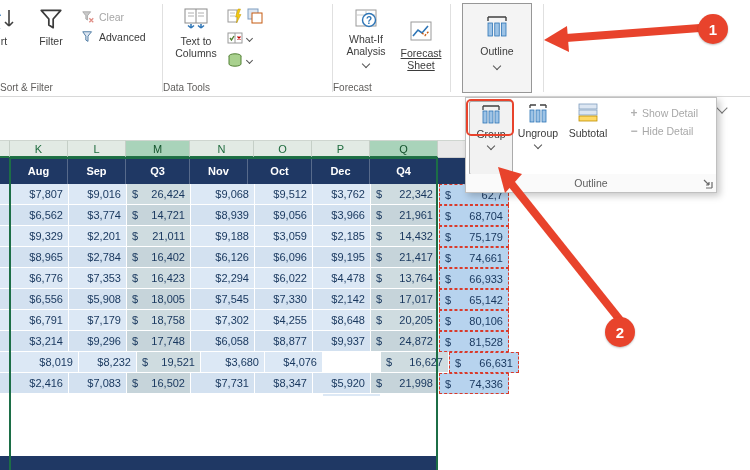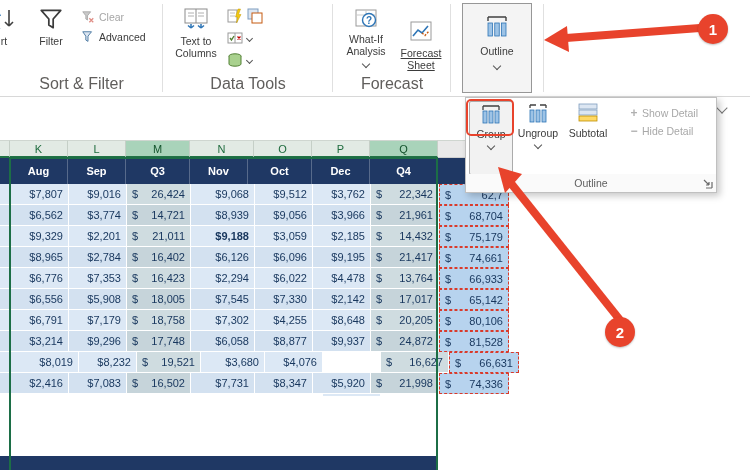--- a/index.html
+++ b/index.html
@@ -5,22 +5,22 @@
   * { margin:0; padding:0; box-sizing:border-box; }
   html,body { width:750px; height:470px; overflow:hidden; background:#fff;
     font-family:"Liberation Sans","DejaVu Sans",sans-serif; }
   .screen { position:relative; width:750px; height:470px; background:#fff; overflow:hidden; }
 
   
   .ribbon { position:absolute; top:0; left:0; width:750px; height:97px; background:#fff;
     border-bottom:1px solid #d8d8d8; z-index:10; }
   .rgroup { position:absolute; top:0; height:96px; }
   .rgroup .gdiv { position:absolute; right:0; top:4px; height:88px; border-right:1px solid #e0e0e0; }
-  .glabel { position:absolute; bottom:3px; left:0; right:0; text-align:center;
-    font-size:16px; color:#605e5c; }
+  .glabel { position:absolute; bottom:3px; left:0; right:0; 
+    font-size:10px; color:#605e5c; }
   .bigbtn { position:absolute; display:flex; flex-direction:column; align-items:center;
     font-size:10.5px; color:#3b3b3b; text-align:center; line-height:1.18; }
   .bigbtn .lbl { margin-top:3px; }
   .smallbtn { display:flex; align-items:center; gap:4px; height:20px; font-size:10.5px;
     color:#3b3b3b; padding:0 3px; }
   .smallbtn.disabled { color:#a6a6a6; }
   .chev { display:inline-block; width:6px; height:6px; border-right:1.4px solid #555;
     border-bottom:1.4px solid #555; transform:rotate(45deg); margin-top:-3px; }
   .chev.sm { width:5px; height:5px; }
   .iconrow { display:flex; align-items:center; gap:4px; height:22px; }
@@ -295,21 +295,21 @@
         </div>
       </div>
       <div class="grow">
         <div class="cell bodd" style="width: 10px;"></div>
         <div class="cell bodd" style="width: 58px;">$9,329</div>
         <div class="cell bodd" style="width: 58px;">$2,201</div>
         <div class="cell acc bodd colsel" style="width: 64px;">
           <span>$</span>
           <span>21,011</span>
         </div>
-        <div class="cell bodd" style="width: 64px; font-weight: bold;">$9,188</div>
+        <div class="cell bodd" style="width: 64px;">$9,188</div>
         <div class="cell bodd" style="width: 58px;">$3,059</div>
         <div class="cell bodd" style="width: 58px;">$2,185</div>
         <div class="cell acc bodd colsel" style="width: 68px;">
           <span>$</span>
           <span>14,432</span>
         </div>
         <div class="cell acc total" style="width: 70px;">
           <span>$</span>
           <span>75,179</span>
         </div>

